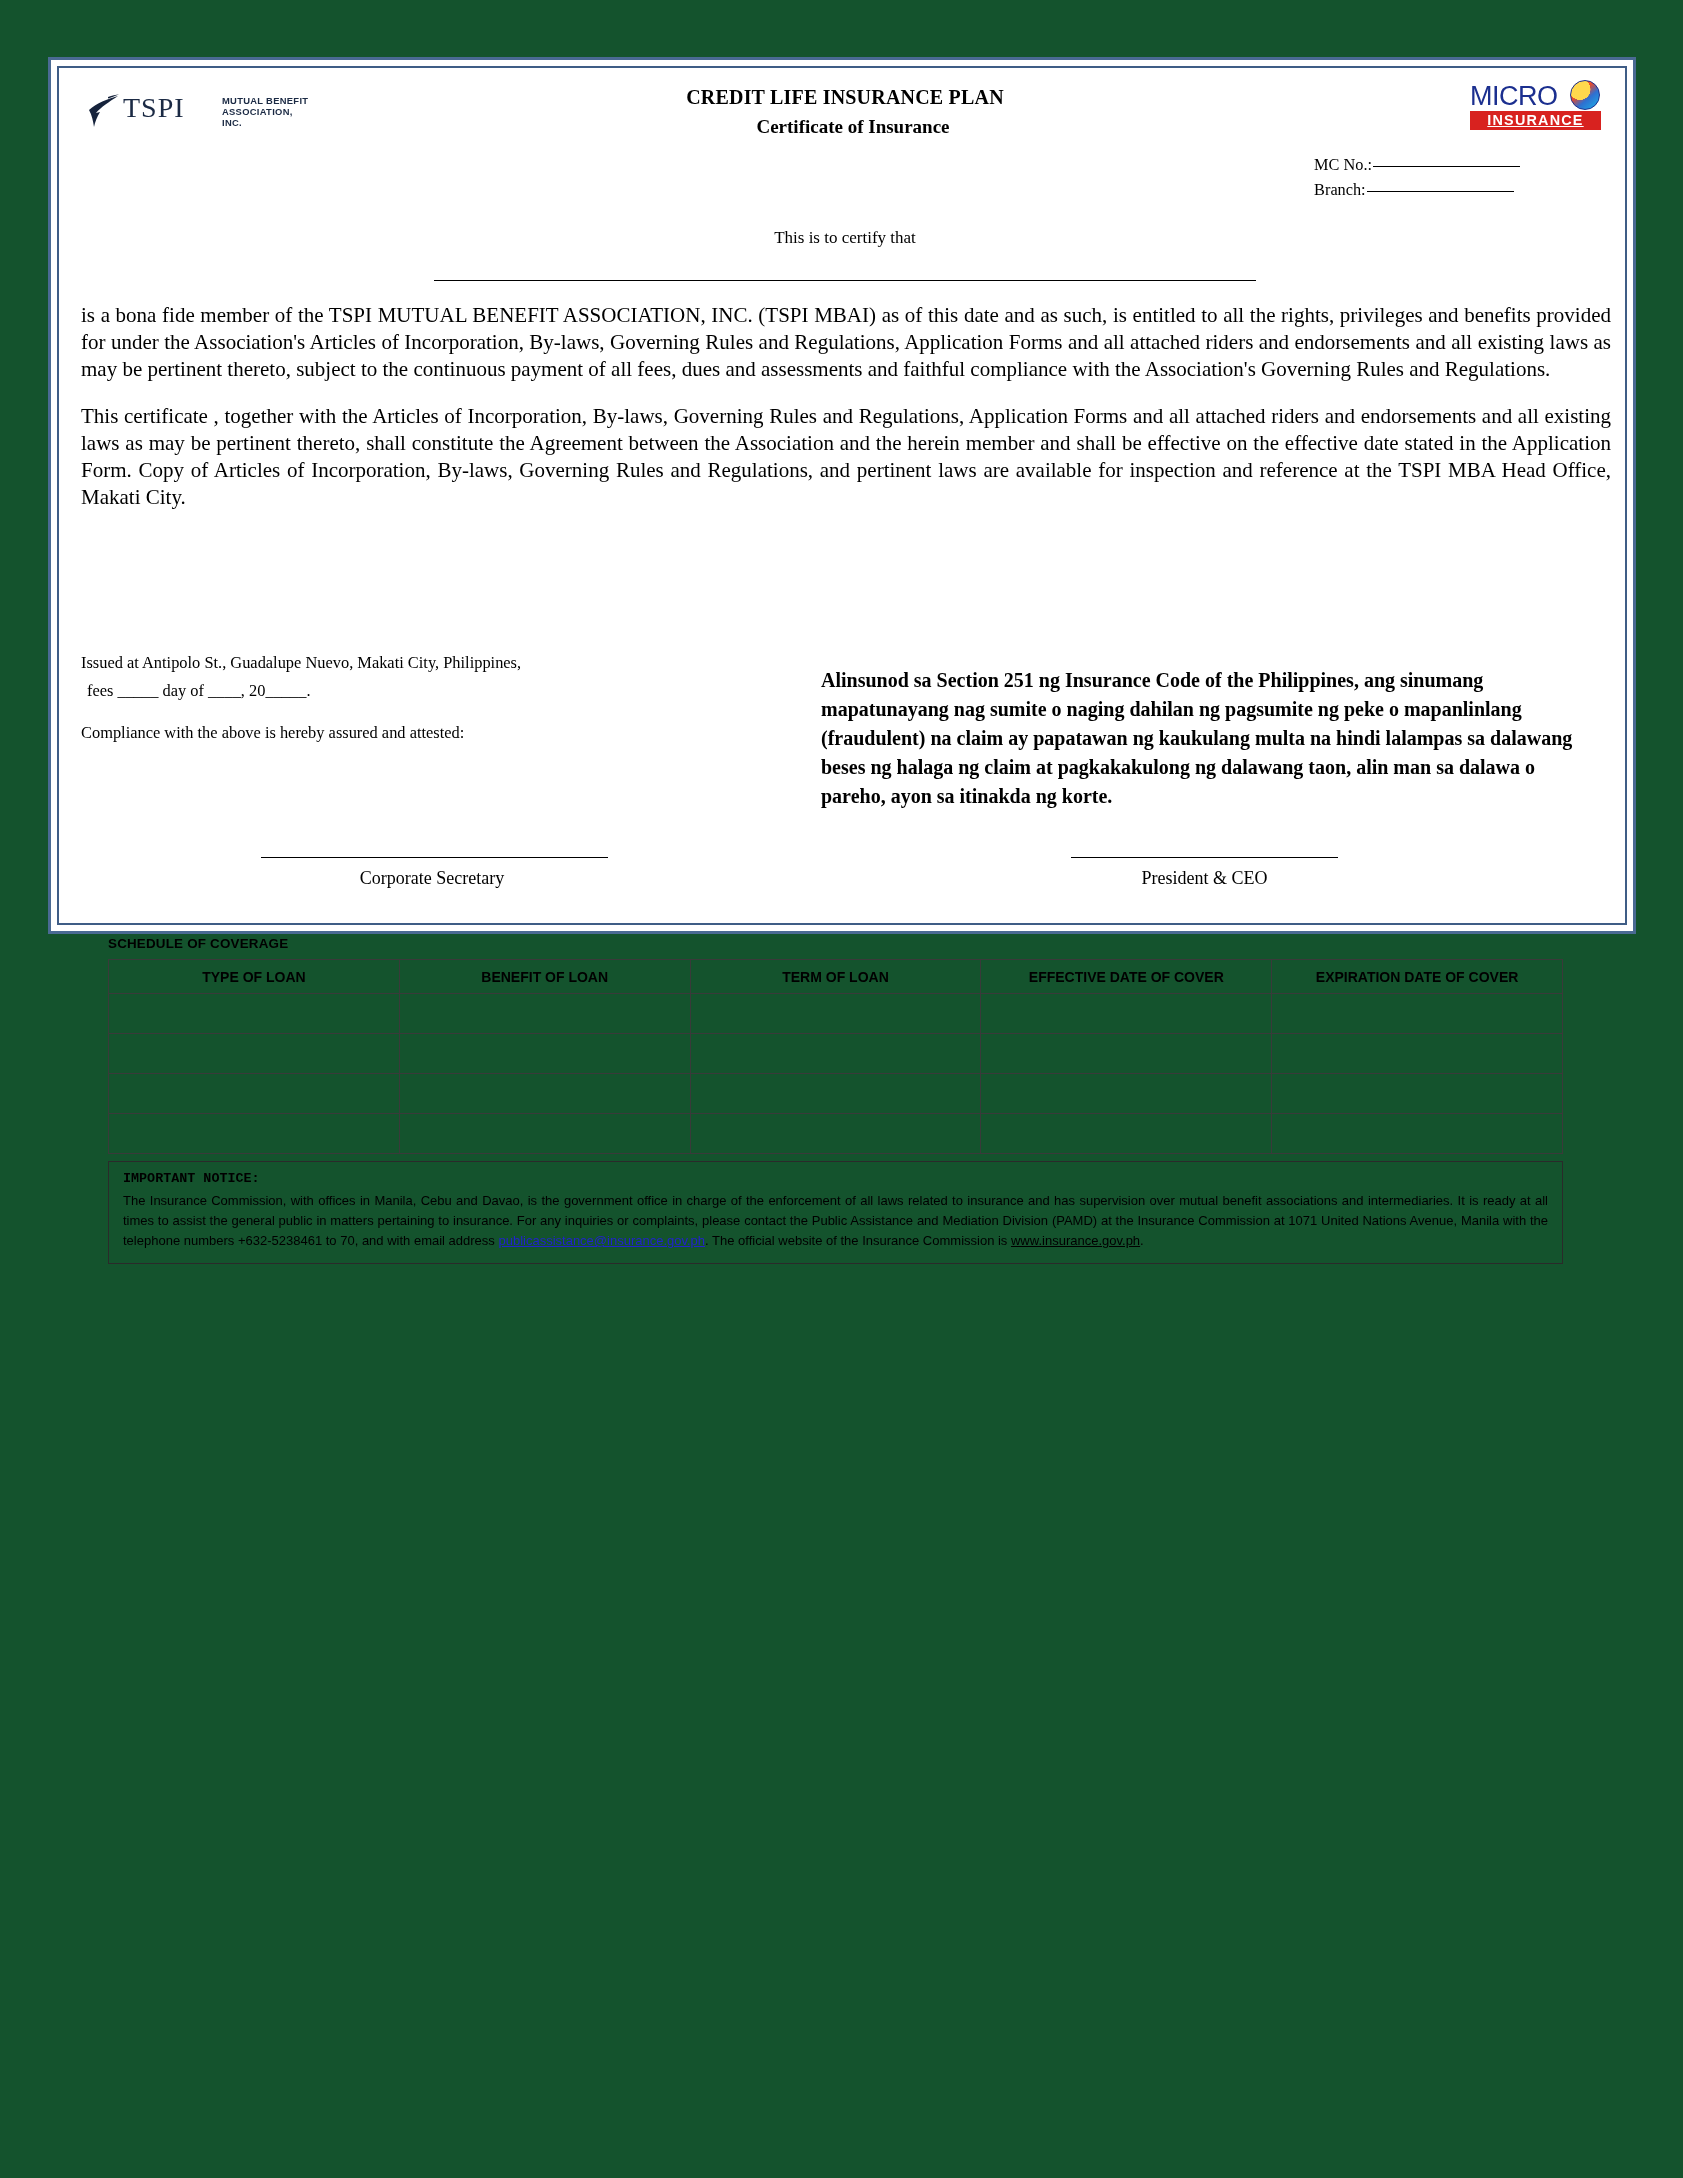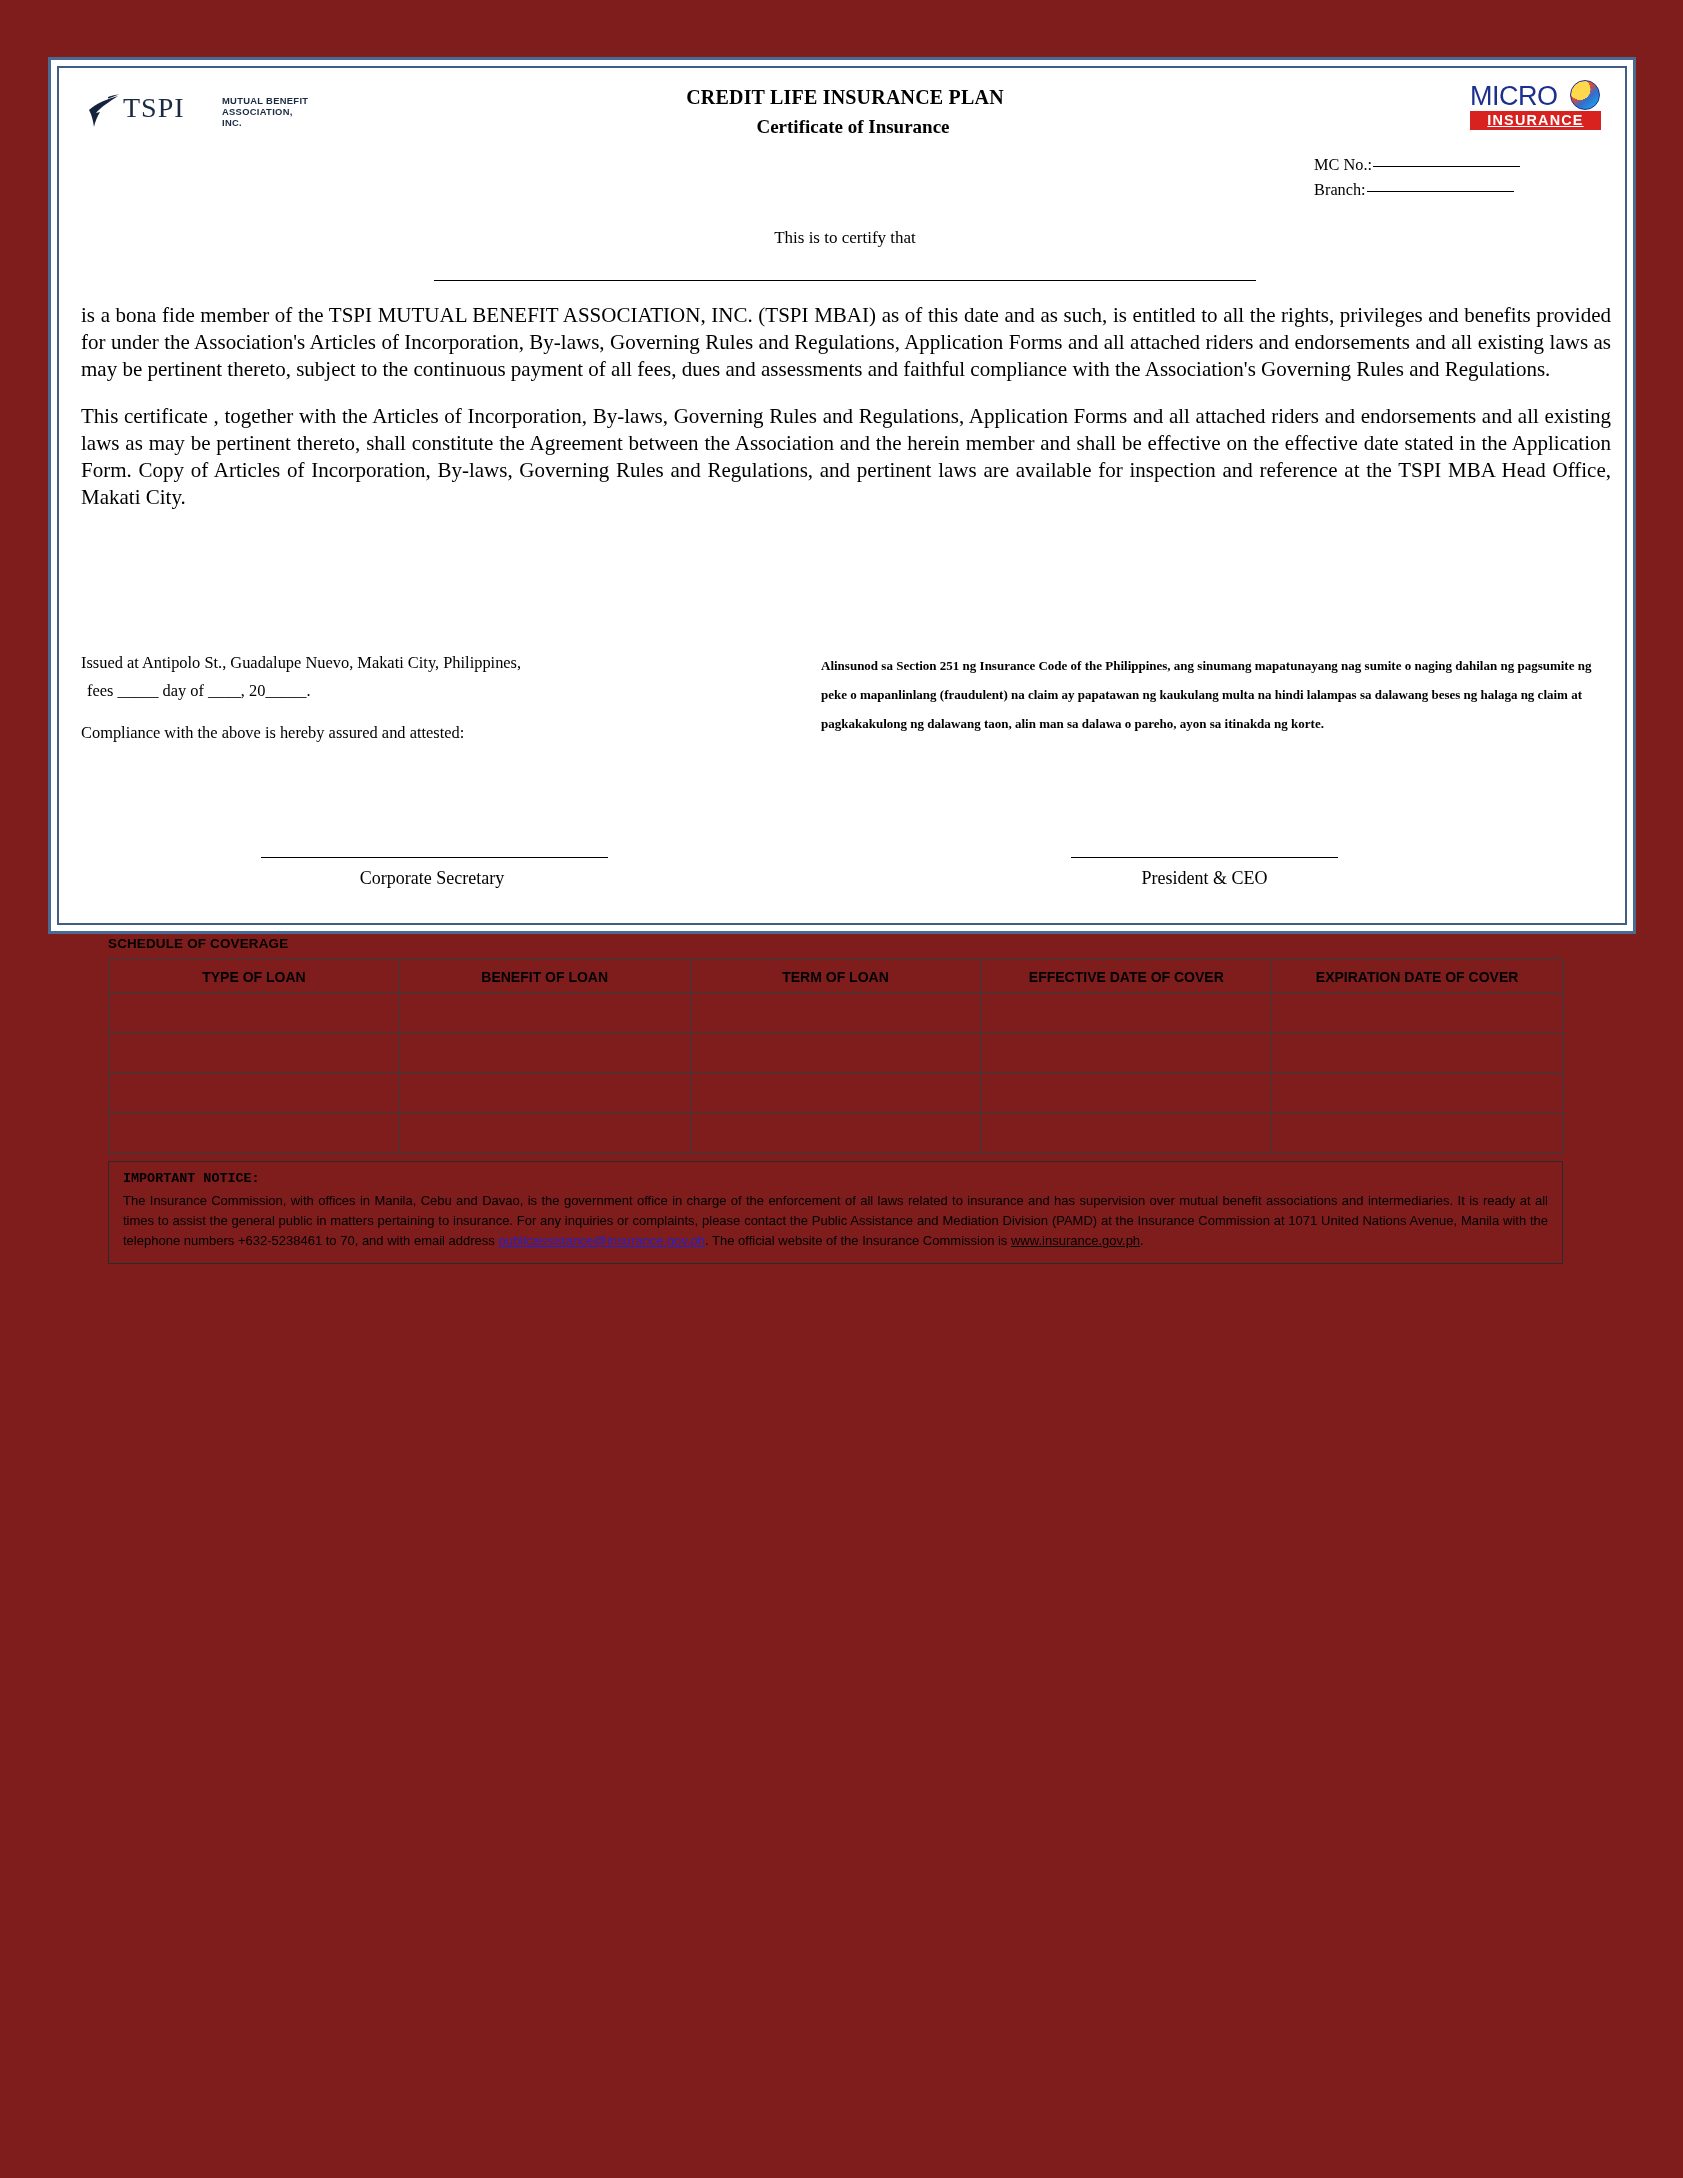--- a/index.html
+++ b/index.html
@@ -15,21 +15,21 @@
     color: #000000;
     position: relative;
   }
 
   
   .page {
     position: absolute;
     left: 0; top: 0;
     width: 1683px;
     height: 2178px;
-    background: #7f1d1d;
+    background: #14532d;
   }
   .frame-outer {
     position: absolute;
     left: 48px;
     top: 57px;
     width: 1588px;
     height: 877px;
     border: 3px solid #4a6a93;
     background: #fff;
   }
@@ -215,25 +215,25 @@
     font-family: "Liberation Serif", serif;
     font-size: 16.4px;
     line-height: 28px;
   }
   .issued .l2 { padding-left: 6px; }
   .issued .l3 { margin-top: 14px; }
 
   .tagalog {
     position: absolute;
     left: 770px;
-    top: 591px;
+    top: 606px;
     width: 782px;
     font-family: "Liberation Serif", serif;
     font-weight: bold;
-    font-size: 13px;
+    font-size: 20px;
     line-height: 29px;
   }
 
   
   .sign {
     position: absolute;
     top: 797px;
     text-align: center;
     font-family: "Liberation Serif", serif;
     font-size: 18px;

